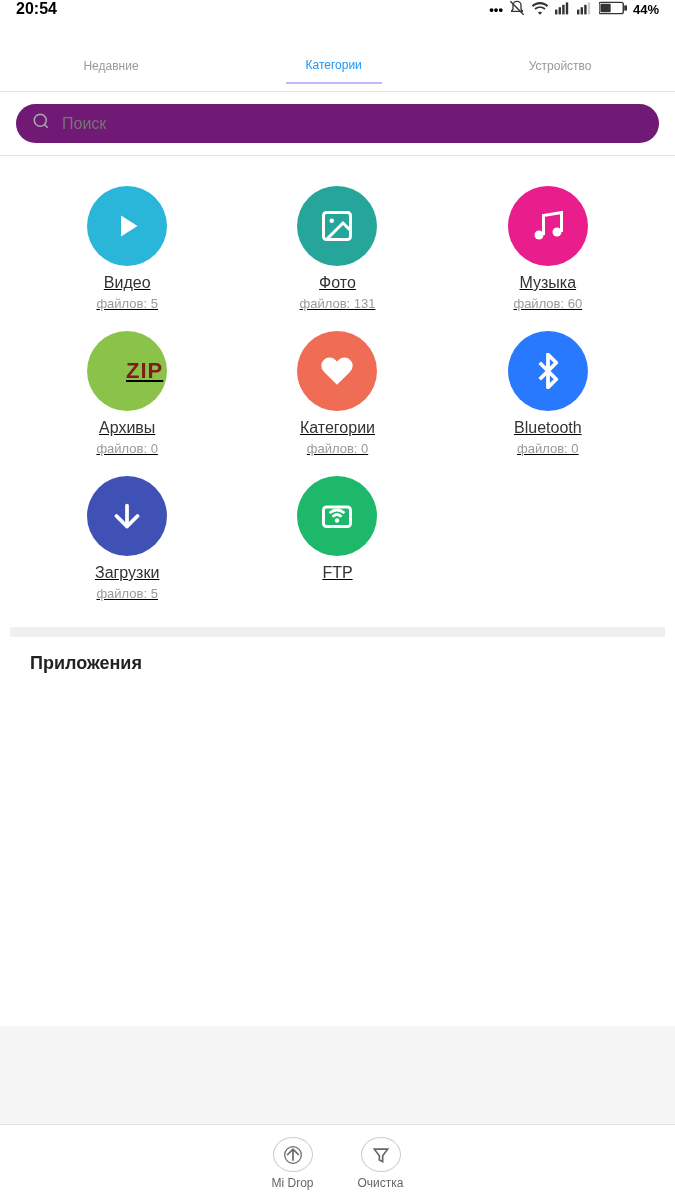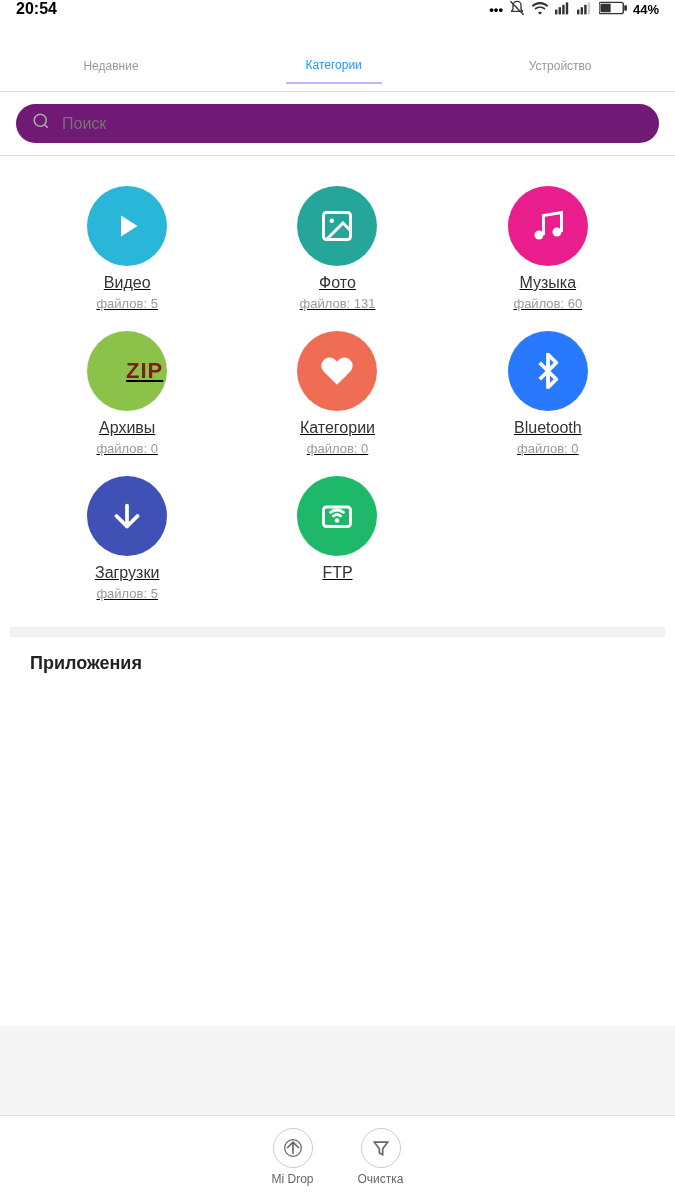--- a/index.html
+++ b/index.html
@@ -143,21 +143,21 @@
       position: absolute;
       bottom: 0;
       left: 0;
       right: 0;
       background: #fff;
       border-top: 1px solid #e0e0e0;
       display: flex;
       justify-content: center;
       gap: 44px;
       padding: 12px 0 10px 0;
-      height: 85px;
+      height: 76px;
     }
     .bottom-nav-item {
       display: flex;
       flex-direction: column;
       align-items: center;
       gap: 4px;
       cursor: pointer;
     }
     .bottom-nav-icon {
       width: 40px;

